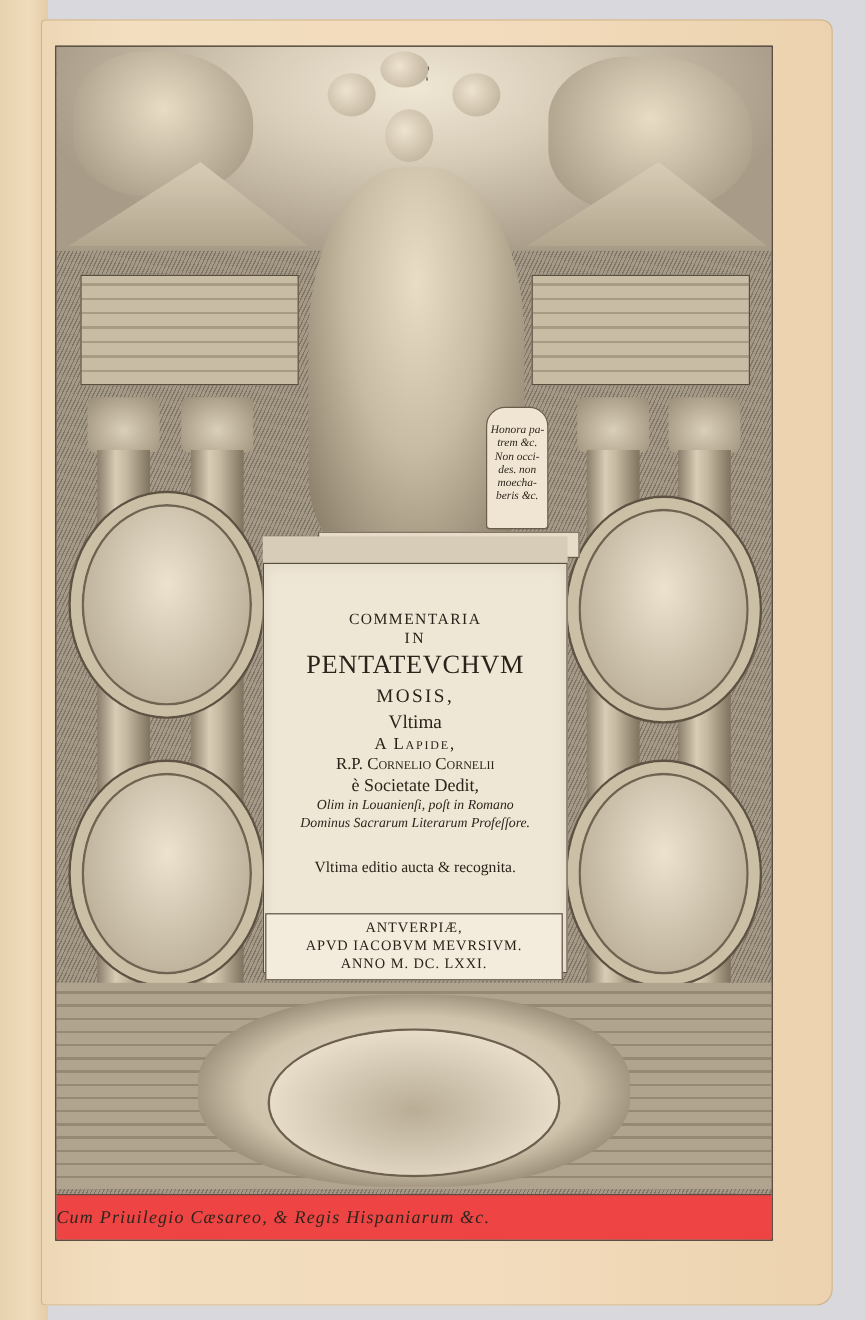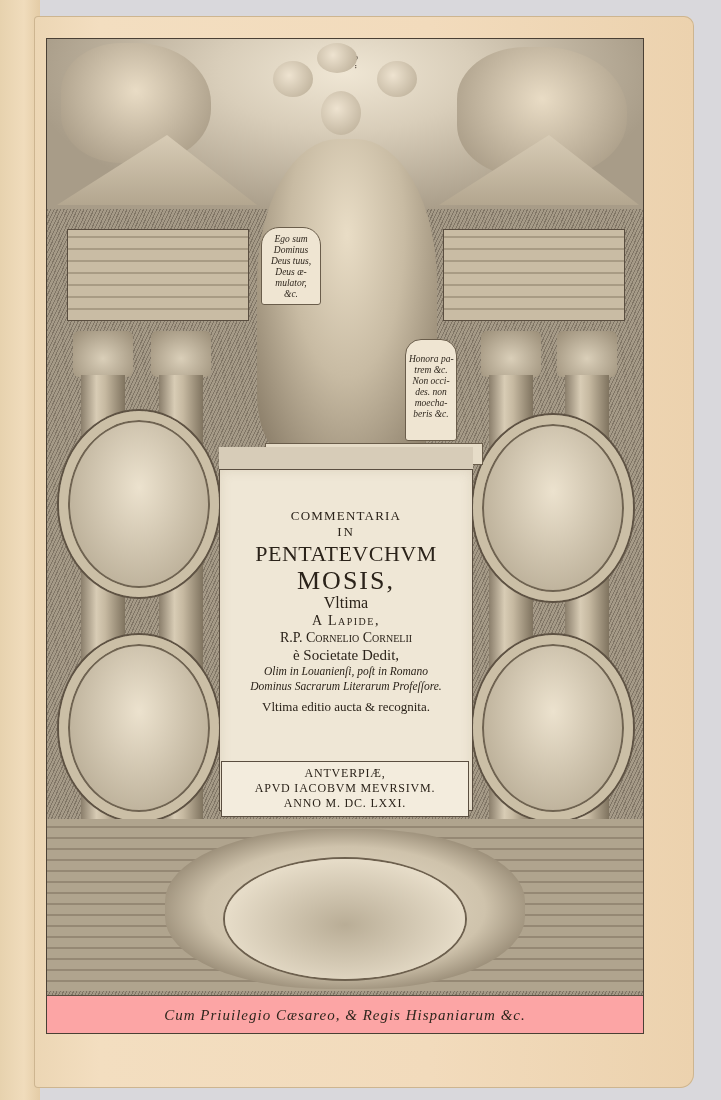--- a/index.html
+++ b/index.html
@@ -89,27 +89,27 @@
   .title-block {
     position: absolute; left: 172px; top: 430px; width: 252px; height: 340px;
     background: #efe7d6;
     border: 1px solid #5a4e40;
     box-shadow: 0 -22px 0 0 #d7ccb8, inset 0 0 12px rgba(120,100,70,.15);
   }
   .title-block .line { text-align: center; color: #2b231a; white-space: nowrap; }
   .l-comm { font-size: 13px; letter-spacing: 1.2px; margin-top: 38px; }
   .l-in { font-size: 13px; letter-spacing: 2px; }
   .l-pent { font-size: 22px; letter-spacing: .5px; line-height: 28px; }
-  .l-mosis { font-size: 26px; letter-spacing: 2px; line-height: 26px; }
+  .l-mosis { font-size: 16px; letter-spacing: 2px; line-height: 26px; }
   .l-auct { font-size: 16px; line-height: 18px; }
   .l-rp { font-size: 14px; font-variant: small-caps; line-height: 17px; }
   .l-lap { font-size: 14px; font-variant: small-caps; letter-spacing: 1.5px; line-height: 17px; }
   .l-soc { font-size: 15px; line-height: 18px; }
   .l-olim, .l-coll { font-size: 11.5px; font-style: italic; line-height: 15px; }
-  .l-ult { font-size: 13px; line-height: 22px; margin-top: 2px; }
+  .l-ult { font-size: 13px; line-height: 22px; margin-top: 18px; }
   .imprint {
     position: absolute; left: 174px; top: 722px; width: 248px; height: 56px;
     background: #f3ecdd; border: 1px solid #5a4e40;
     text-align: center; color: #2b231a; font-size: 12px; line-height: 15px;
     padding-top: 4px; box-sizing: border-box; letter-spacing: .8px;
   }
   .plinth {
     position: absolute; left: 0; top: 780px; width: 596px; height: 172px;
     background: repeating-linear-gradient(0deg, #b0a48e 0 9px, #958874 9px 11px);
   }
@@ -119,25 +119,25 @@
     border-radius: 45%;
   }
   .cartouche-scene {
     position: absolute; left: 178px; top: 820px; width: 240px; height: 120px;
     border-radius: 50%;
     background: radial-gradient(ellipse at 50% 55%, #b9ad96, #e6dcc8 70%);
     box-shadow: 0 0 0 2px #6d604e;
   }
   .privilege {
     position: absolute; left: 0; top: 956px; width: 596px; height: 38px;
-    background: #fca5a5;
+    background: #ef4444;
     border-top: 1px solid #5a4e40;
     font-family: "Liberation Serif", serif; font-style: italic;
     font-size: 15px; color: #2e261d; line-height: 38px;
-    text-align: center; letter-spacing: 1px; white-space: nowrap;
+    letter-spacing: 1px; white-space: nowrap;
   }
 </style>
 </head>
 <body>
 
 <div class="spine"></div>
 
 <div class="page"></div>
 
 <div class="plate">
@@ -168,28 +168,20 @@
   <div class="column" style="left:442px;top:336px;"></div>
   <div class="column" style="left:518px;top:336px;"></div>
 
   <div class="medallion" style="left:12px;top:372px;"></div>
   <div class="medallion" style="left:12px;top:596px;"></div>
   <div class="medallion" style="left:426px;top:376px;"></div>
   <div class="medallion" style="left:426px;top:596px;"></div>
 
   <div class="moses"></div>
 
-  <div class="tablet" style="left:214px;top:188px;width:60px;height:78px;">
-    <div>Ego sum</div>
-    <div>Dominus</div>
-    <div>Deus tuus,</div>
-    <div>Deus æ-</div>
-    <div>mulator,</div>
-    <div>&amp;c.</div>
-  </div>
 
   <div class="tablet" style="left:358px;top:300px;width:52px;height:102px;border-radius:16px 16px 3px 3px;padding-top:14px;">
     <div>Honora pa-</div>
     <div>trem &amp;c.</div>
     <div>Non occi-</div>
     <div>des. non</div>
     <div>moecha-</div>
     <div>beris &amp;c.</div>
   </div>
 

